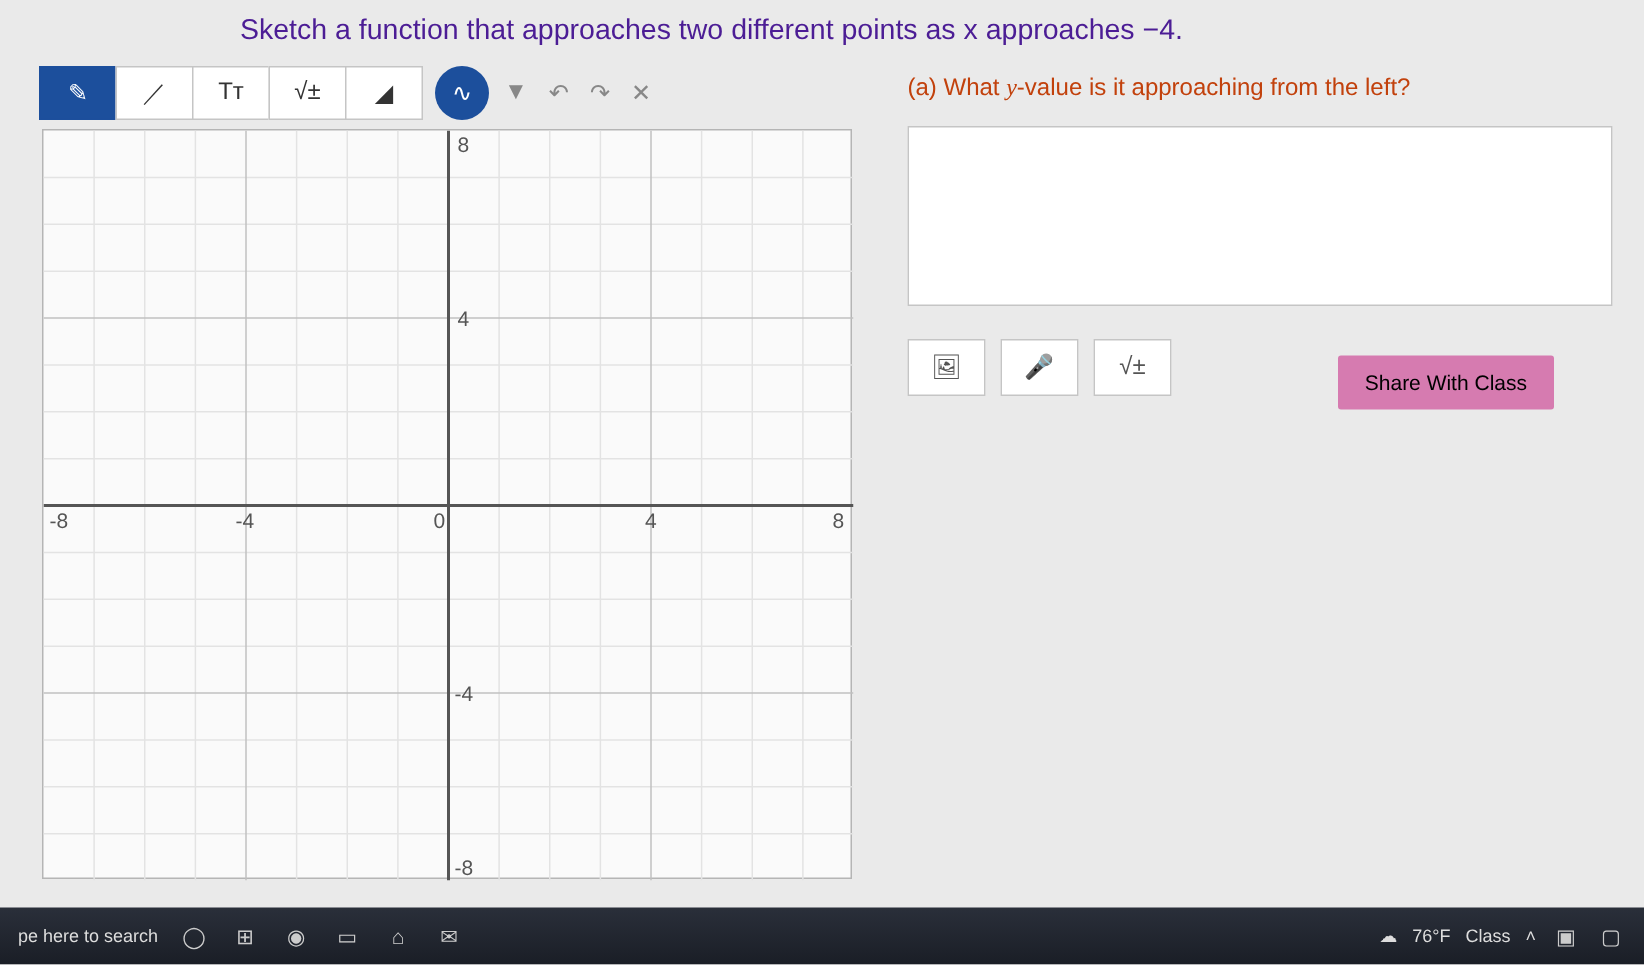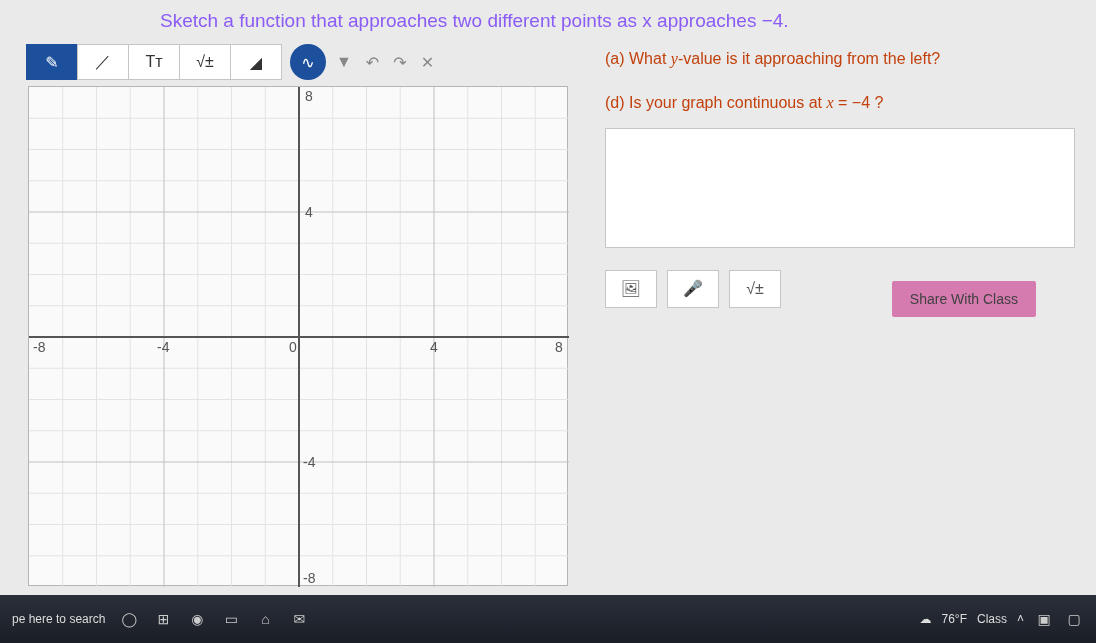--- a/index.html
+++ b/index.html
@@ -1,19 +1,19 @@
 <!DOCTYPE html>
 <html><head>
   <meta charset="utf-8">
   <style>
     * { box-sizing: border-box; margin: 0; padding: 0; }
     body { font-family: Arial, sans-serif; background: #eaeaea; width: 1096px; height: 643px; overflow: hidden; position: relative; }
     
     .content { padding: 10px 20px 0 20px; }
-    .prompt { font-size: 19px; color: #8b5cf6; margin-left: 140px; margin-bottom: 12px; }
+    .prompt { font-size: 19px; color: #4c1d95; margin-left: 140px; margin-bottom: 12px; }
     
     .main-row { display: flex; gap: 25px; }
     
     .left-col { width: 560px; }
     
     .toolbar { display: flex; align-items: center; gap: 0; margin-bottom: 6px; margin-left: 6px; }
     .toolbar-btn { width: 52px; height: 36px; display: flex; align-items: center; justify-content: center; background: #fff; border: 1px solid #c5c5c5; cursor: pointer; font-size: 16px; color: #333; }
     .toolbar-btn.active { background: #1c4f9c; color: #fff; border-color: #1c4f9c; }
     .toolbar-btn + .toolbar-btn { margin-left: -1px; }
     .scribble-btn { width: 36px; height: 36px; border-radius: 50%; background: #1c4f9c; color: #fff; display: flex; align-items: center; justify-content: center; margin-left: 8px; cursor: pointer; font-size: 16px; }
@@ -24,23 +24,23 @@
     .graph svg { position: absolute; top: 0; left: 0; }
     
     .right-col { flex: 1; padding-top: 6px; }
     .question { font-size: 16px; color: #c2410c; margin-bottom: 26px; }
     .question .ivar { font-style: italic; font-family: 'Times New Roman', serif; }
     
     .answer-box { width: 470px; height: 120px; background: #fff; border: 1px solid #c5c5c5; margin-top: -10px; margin-bottom: 6px; }
     
     .answer-toolbar { display: flex; align-items: center; gap: 10px; margin-top: 12px; }
     .ans-btn { width: 52px; height: 38px; background: #fff; border: 1px solid #c5c5c5; display: flex; align-items: center; justify-content: center; cursor: pointer; font-size: 16px; color: #555; }
-    .share-btn { margin-left: auto; margin-right: 40px; background: #d67bb0; color: #404040; border: none; padding: 10px 18px; font-size: 14px; cursor: pointer; border-radius: 2px; margin-top: 21px; }
+    .share-btn { margin-left: auto; margin-right: 40px; background: #d67bb0; color: #000000; border: none; padding: 10px 18px; font-size: 14px; cursor: pointer; border-radius: 2px; margin-top: 21px; }
     
-    .taskbar { position: absolute; bottom: 0; left: 0; right: 0; height: 48px; background: linear-gradient(180deg, #2a2f3a, #1a1e26); display: flex; align-items: center; padding: 0 12px; color: #ddd; font-size: 12px; }
+    .taskbar { position: absolute; bottom: 0; left: 0; right: 0; height: 38px; background: linear-gradient(180deg, #2a2f3a, #1a1e26); display: flex; align-items: center; padding: 0 12px; color: #ddd; font-size: 12px; }
     .taskbar-left { display: flex; align-items: center; gap: 14px; }
     .taskbar-right { margin-left: auto; display: flex; align-items: center; gap: 10px; }
     .taskbar .tb-icon { width: 20px; height: 20px; display: flex; align-items: center; justify-content: center; font-size: 14px; color: #ccc; }
     
     .cloud-icon { display: inline-block; }
   </style>
 </head>
 <body>
 
 <div class="content">
@@ -115,21 +115,20 @@
             <text x="128" y="265">-4</text>
             <text x="401" y="265">4</text>
             <text x="526" y="265">8</text>
           </g>
         </svg>
       </div>
     </div>
 
     <div class="right-col">
       <div class="question">(a) What <span class="ivar">y</span>-value is it approaching from the left?</div>
-      <div class="question">(d) Is your graph continuous at <span class="ivar">x</span> = −4 ?</div>
 
       <div class="answer-box"></div>
 
       <div class="answer-toolbar">
         <div class="ans-btn">
           <span>🖼</span>
         </div>
         <div class="ans-btn">
           <span>🎤</span>
         </div>

